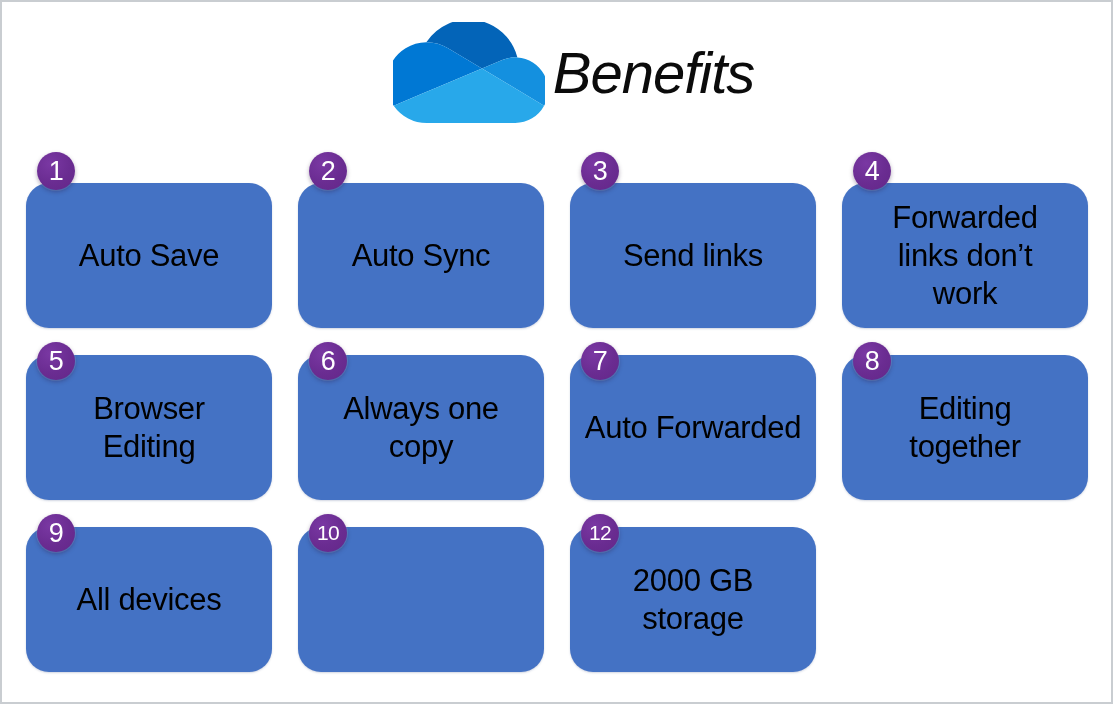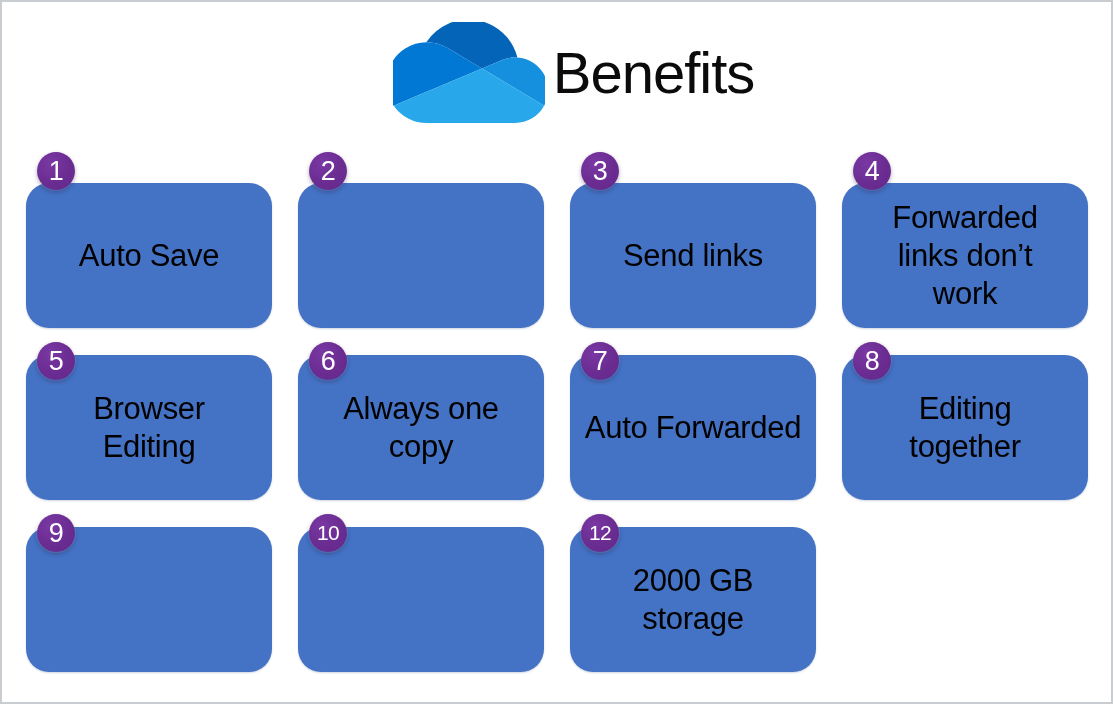--- a/index.html
+++ b/index.html
@@ -9,21 +9,21 @@
     width:1113px;height:704px;
     background:#ffffff;
     border:2px solid #c9cdd1;
     overflow:hidden;
     font-family:"Liberation Sans","DejaVu Sans",sans-serif;
   }
   
   .header{
     position:absolute;top:20px;left:0;right:0;
     display:flex;justify-content:center;align-items:center;
-    gap:8px;padding-left:34px;
+    gap:8px;padding-left:34px;font-style:italic;
   }
   .logo{width:152px;height:101px;flex:0 0 auto;}
   .title{
     font-size:58px;line-height:1;letter-spacing:-1px;
     color:#0b0b0b;font-weight:400;
   }
   
   .grid{
     position:absolute;left:24px;top:181px;
     display:grid;
@@ -73,20 +73,21 @@
 
   <div class="grid">
 
     <div class="tile">
       <span class="badge">1</span>
       <div class="tile-label">Auto Save</div>
     </div>
 
     <div class="tile">
       <span class="badge">2</span>
+      <div class="tile-label">Auto Sync</div>
     </div>
 
     <div class="tile">
       <span class="badge">3</span>
       <div class="tile-label">Send links</div>
     </div>
 
     <div class="tile">
       <span class="badge">4</span>
       <div class="tile-label">Forwarded
@@ -112,20 +113,21 @@
     </div>
 
     <div class="tile">
       <span class="badge">8</span>
       <div class="tile-label">Editing
 together</div>
     </div>
 
     <div class="tile">
       <span class="badge">9</span>
+      <div class="tile-label">All devices</div>
     </div>
 
     <div class="tile">
       <span class="badge two-digit">10</span>
     </div>
 
 
     <div class="tile">
       <span class="badge two-digit">12</span>
       <div class="tile-label">2000 GB

